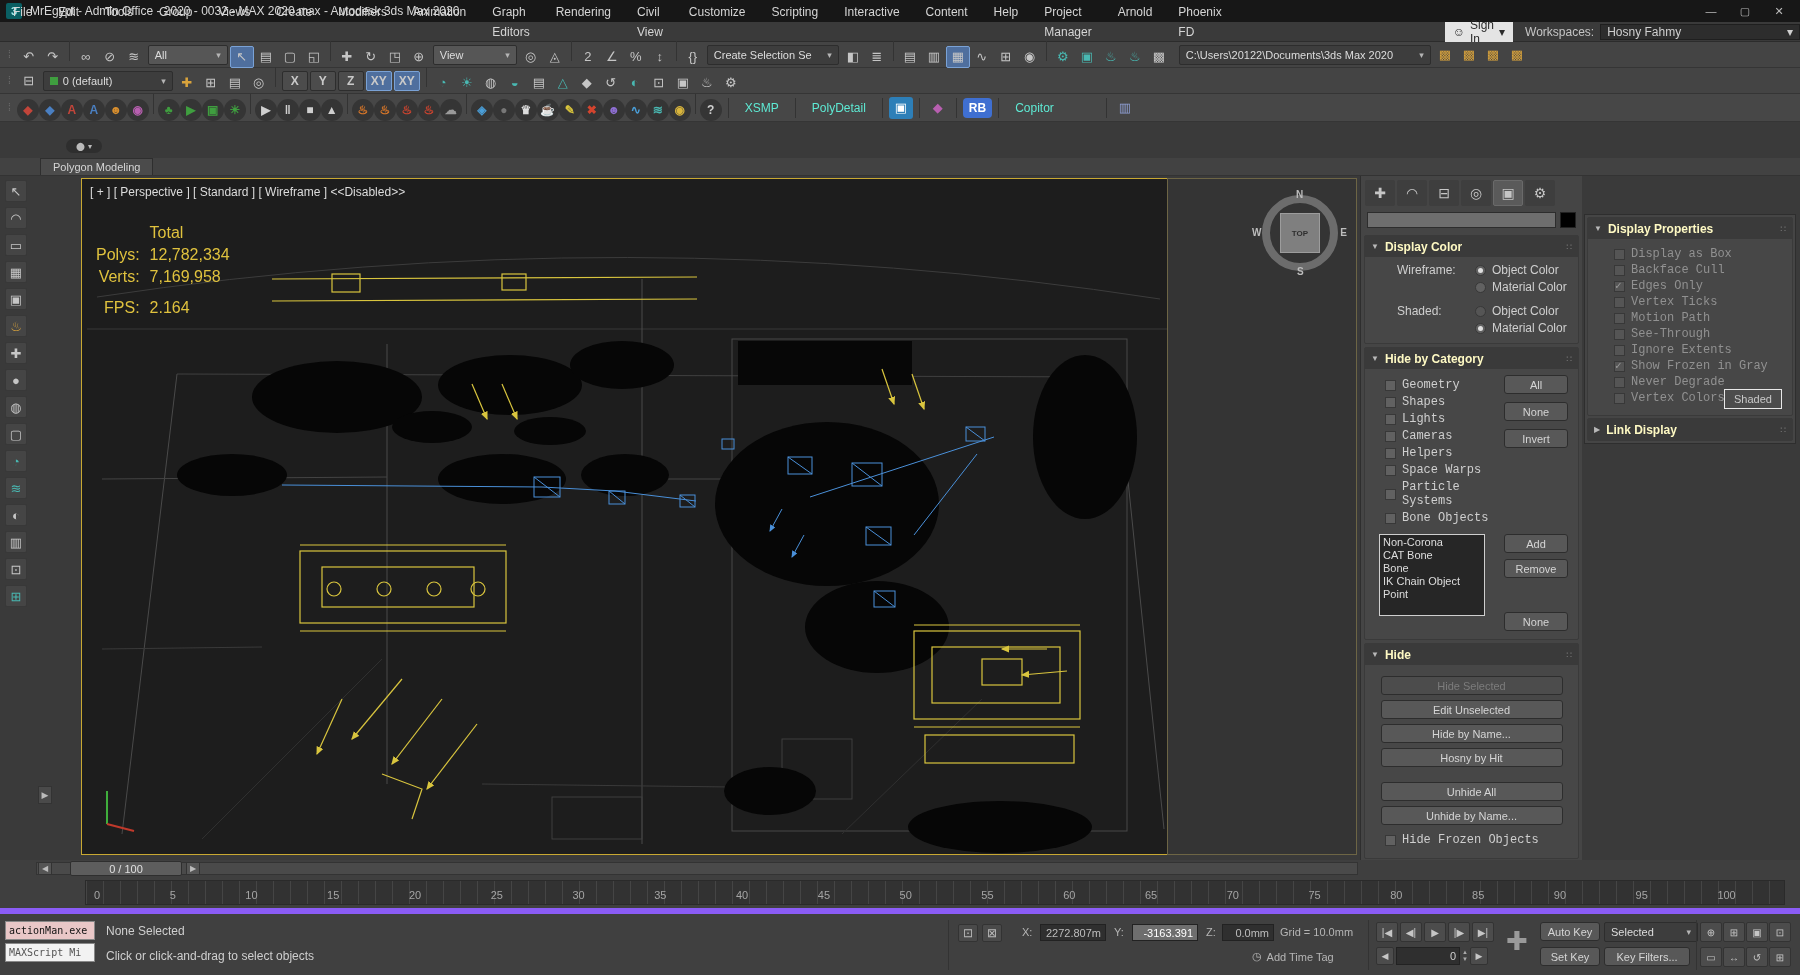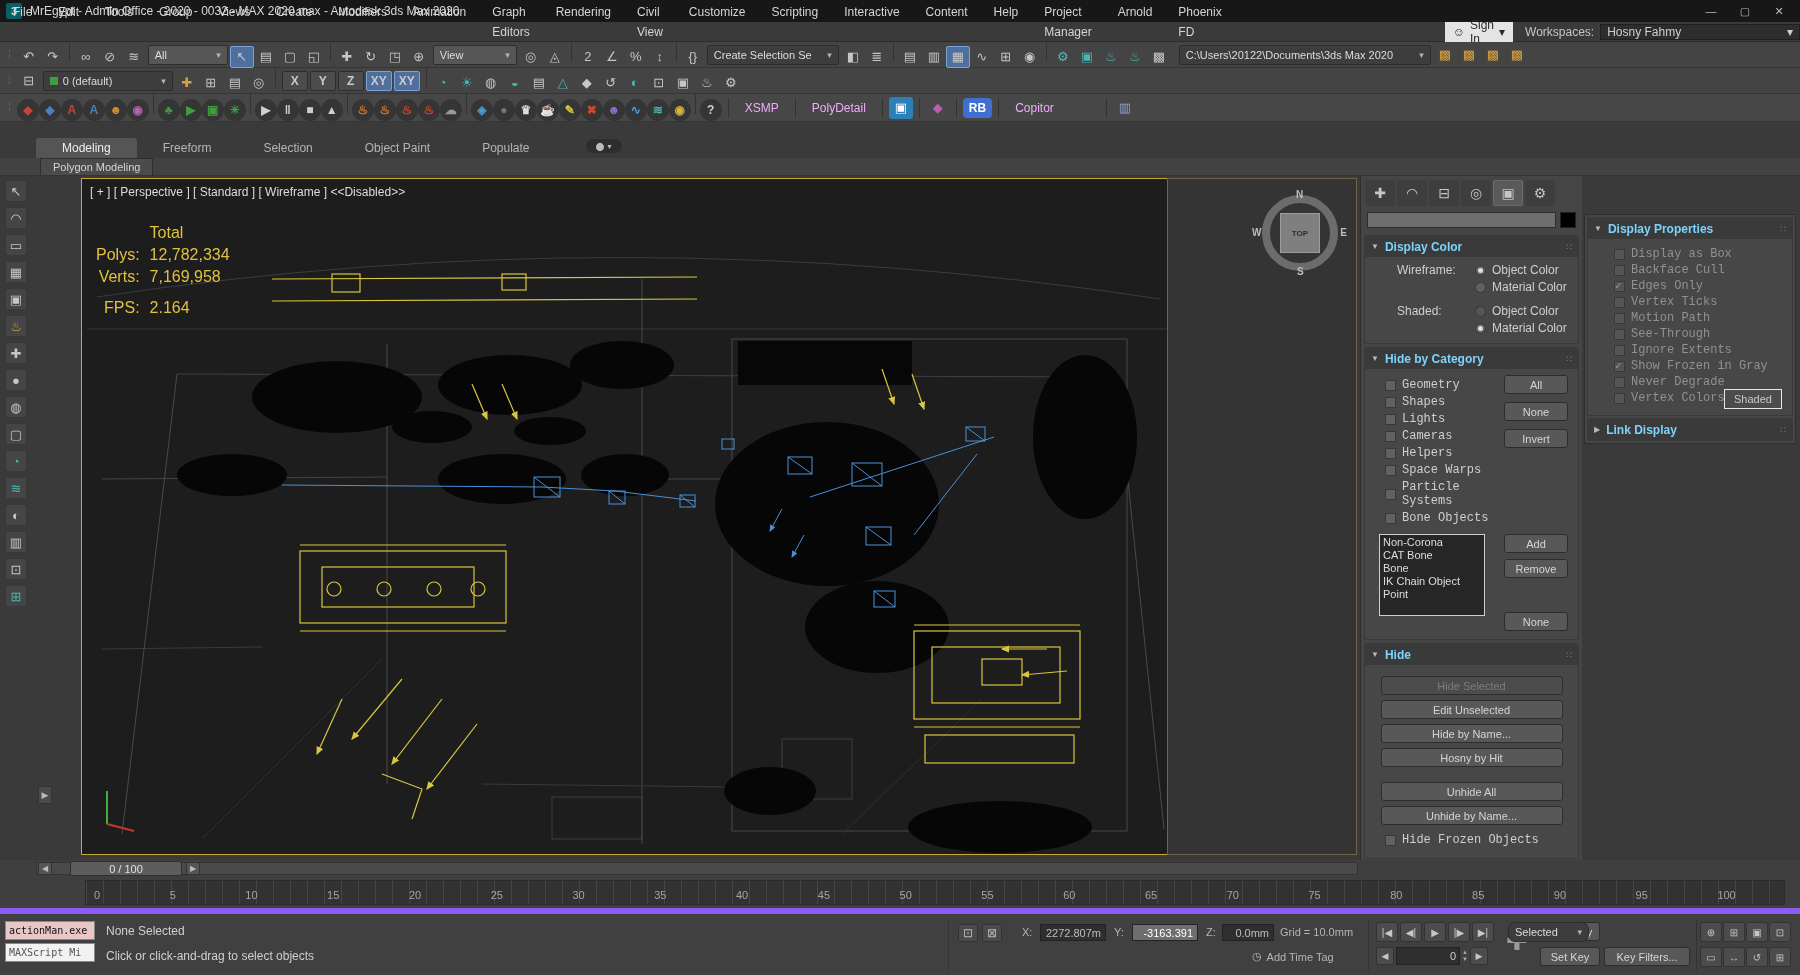--- a/index.html
+++ b/index.html
@@ -32,21 +32,21 @@
         color:#c6c6c6; font-size:13px; border-radius:2px; cursor:default; }
   .ti.active { background:#4f6f9e; border:1px solid #7aa2d6; }
   .sep { width:1px; height:20px; background:#333; margin:0 4px; display:inline-block; }
   .dd { display:inline-flex; align-items:center; justify-content:space-between; height:20px;
         background:#565656; border:1px solid #2d2d2d; border-radius:2px; color:#ddd;
         font-size:11px; padding:0 6px; gap:8px; }
   .dd .car { color:#b5b5b5; font-size:9px; }
   .dd.inset { background:#3d3d3d; }
   .pluggy { width:22px; height:22px; border-radius:50%; background:#353535; display:inline-flex;
             align-items:center; justify-content:center; font-size:12px; font-weight:bold; }
-  .txtbtn { height:20px; padding:0 10px; color:#f0abfc; font-size:12px; display:inline-flex; align-items:center; }
+  .txtbtn { height:20px; padding:0 10px; color:#5eead4; font-size:12px; display:inline-flex; align-items:center; }
   #rbbtn { background:#3f6fd1; color:#fff; font-weight:bold; border-radius:4px; height:20px; padding:0 6px;
            display:inline-flex; align-items:center; font-size:12px; }
   .axisbtn { width:26px; height:20px; background:#4c4c4c; border:1px solid #2d2d2d; color:#c9c9c9;
              display:inline-flex; align-items:center; justify-content:center; font-size:12px; font-weight:bold; border-radius:2px;}
   .axisbtn.active { background:#4f6f9e; border-color:#7aa2d6; }
   
   #ribbontabs { position:absolute; top:122px; left:0; width:1800px; height:36px; background:#3a3a3a; display:flex; align-items:flex-end; padding-left:36px; }
   .rtab { padding:3px 26px; font-size:12px; color:#b5b5b5; }
   .rtab.active { background:#555555; color:#eee; border-radius:3px 3px 0 0; }
   #ribbonopt { margin-left:30px; margin-bottom:5px; width:36px; height:14px; background:#2e2e2e; border-radius:7px;
@@ -77,21 +77,21 @@
   #cmdpanel { position:absolute; left:1360px; top:0; width:222px; height:684px; background:#454545; border-left:1px solid #2e2e2e; }
   #cmdtabs { display:flex; gap:2px; padding:4px 4px 2px 4px; }
   #cmdtabs .ti { width:30px; height:26px; background:#3e3e3e; font-size:14px; }
   #cmdtabs .ti.active { background:#5a5a5a; border:1px solid #6a6a6a; }
   #namerow { display:flex; align-items:center; gap:4px; padding:4px 6px; }
   #namefield { flex:1; height:16px; background:#6e6e6e; border:1px solid #2d2d2d; }
   #colorswatch { width:16px; height:16px; background:#000; border:1px solid #222; }
   .rollout { margin:3px 3px 0 3px; background:#474747; border:1px solid #3a3a3a; border-radius:2px; }
   .rh { height:21px; background:#3a3a3a; display:flex; align-items:center; padding:0 6px; gap:6px; }
   .rh .arr { font-size:8px; color:#b8b8b8; }
-  .rh .rt { font-weight:bold; font-size:12px; color:#7dd3fc; }
+  .rh .rt { font-weight:bold; font-size:12px; color:#fef9c3; }
   .rh .grip2 { margin-left:auto; color:#7c7c7c; font-size:9px; }
   .rbody { padding:6px 6px 8px 6px; }
   .lbl { font-size:12px; color:#cfcfcf; }
   .glbl { font-size:12px; color:#919191; }
   .rad { width:11px; height:11px; border-radius:50%; background:#616161; border:1px solid #383838; display:inline-block; position:relative; }
   .rad.on::after { content:""; position:absolute; left:2px; top:2px; width:5px; height:5px; border-radius:50%; background:#e0e0e0; }
   .rad.gray { background:#555; }
   .cb { width:11px; height:11px; background:#616161; border:1px solid #383838; display:inline-block; position:relative; flex:none; }
   .cb.checked::after { content:"✓"; position:absolute; left:0; top:-3px; font-size:11px; color:#bdbdbd; }
   .cb.gray { background:#555; }
@@ -146,21 +146,21 @@
   #timetag { position:absolute; left:1252px; top:36px; display:flex; align-items:center; gap:5px; color:#b5b5b5; font-size:11px; }
   #playback { position:absolute; left:1376px; top:8px; display:flex; gap:2px; }
   #playback .ti, #navgrid .ti, #navgrid2 .ti { background:#4c4c4c; border:1px solid #333; width:22px; height:20px; font-size:10px; }
   #framenav { position:absolute; left:1376px; top:33px; display:flex; gap:2px; align-items:center; }
   #framefield { width:64px; height:18px; background:#2f2f2f; border:1px solid #222; color:#cfcfcf; font-size:11px;
                 display:flex; align-items:center; justify-content:flex-end; padding:0 3px; }
   .spin { display:flex; flex-direction:column; font-size:6px; color:#aaa; line-height:7px; }
   #bigplus { position:absolute; left:1506px; top:12px; font-size:26px; color:#9a9a9a; }
   #autokey { position:absolute; left:1540px; top:8px; width:60px; }
   #setkey { position:absolute; left:1540px; top:33px; width:60px; }
-  #seldd { position:absolute; left:1508px; top:8px; width:81px; height:20px;border-radius:7px; }
+  #seldd { position:absolute; left:1604px; top:8px; width:94px; height:20px; }
   #keyfilters { position:absolute; left:1604px; top:33px; width:86px; }
   #navgrid { position:absolute; left:1700px; top:8px; display:flex; gap:1px; }
   #navgrid2 { position:absolute; left:1700px; top:33px; display:flex; gap:1px; }
 </style>
 </head>
 <body>
 
 <div id="titlebar">
   <div id="appbadge">3</div>
   <span>MrEgypt - Admin Office - 2020 - 0032 - MAX 2020.max - Autodesk 3ds Max 2020</span>
@@ -261,27 +261,20 @@
   <span class="ti" style="color:#b85fb0">◆</span>
   <span class="sep"></span>
   <span id="rbbtn">RB</span>
   <span class="sep"></span>
   <span class="txtbtn">Copitor</span>
   <span class="sep" style="margin-left:40px"></span>
   <span class="ti" style="color:#8f9fd4">▥</span>
 </div>
 
 <div id="ribbontabs">
-  <span id="ribbon-tabs" style="display:flex">
-      <span class="rtab active">Modeling</span>
-      <span class="rtab">Freeform</span>
-      <span class="rtab">Selection</span>
-      <span class="rtab">Object Paint</span>
-      <span class="rtab">Populate</span>
-    </span>
   <div id="ribbonopt">
       <span>⬤</span>
       <span>▾</span>
     </div>
 </div>
 <div id="ribbonstrip">
   <div id="polytab">Polygon Modeling</div>
 </div>
 
 <div id="main">

